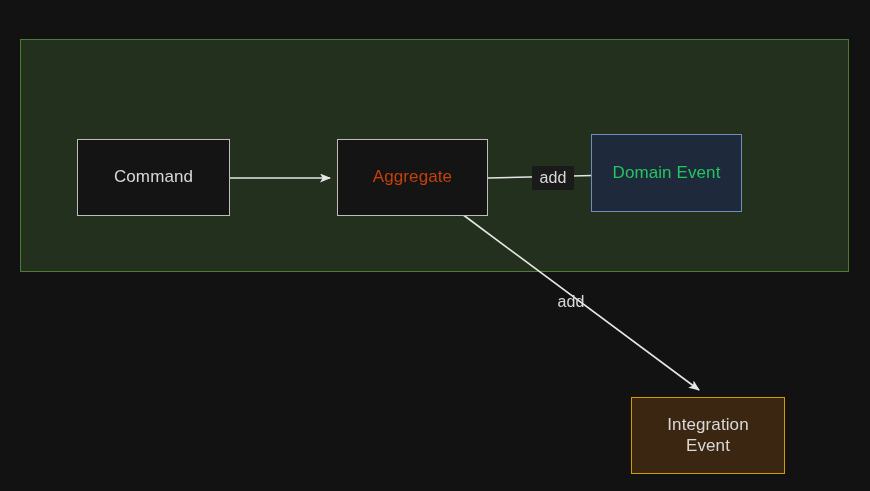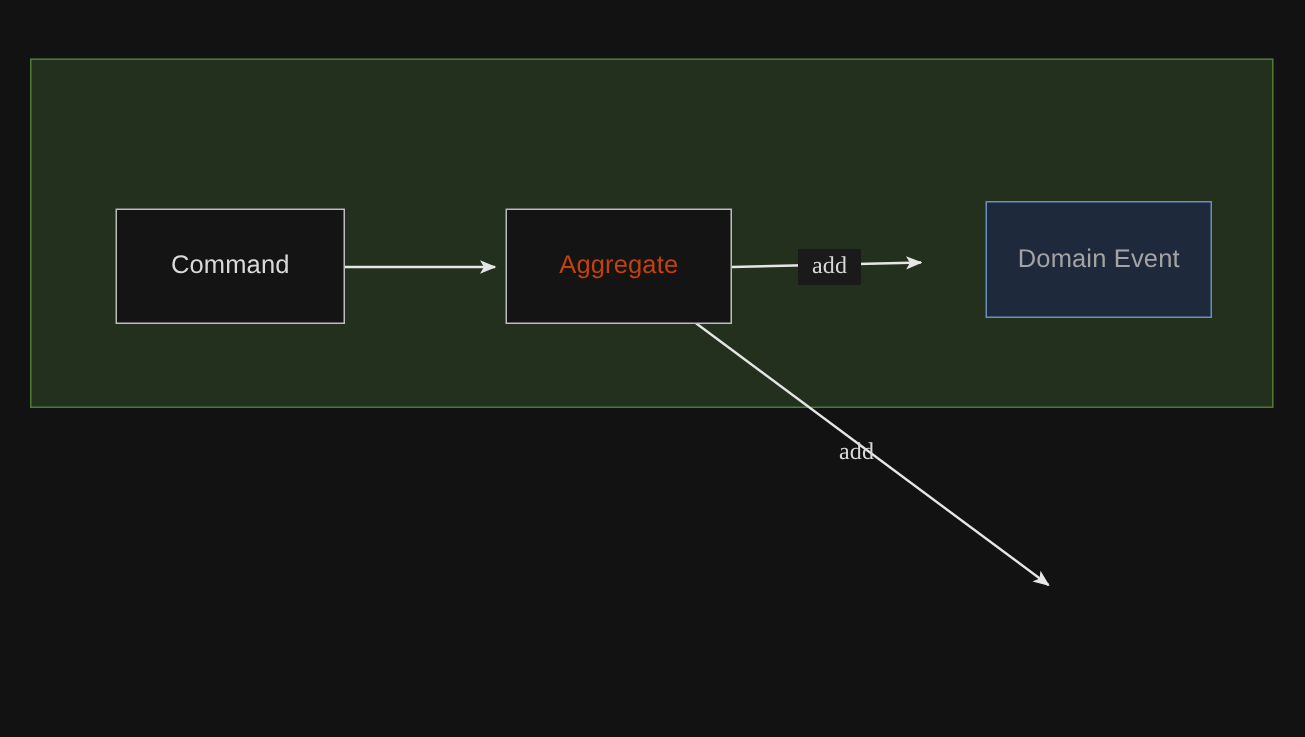--- a/index.html
+++ b/index.html
@@ -42,21 +42,20 @@
     display: block;
     white-space: pre-line;
   }
   .edge-label {
     position: absolute;
     display: flex;
     align-items: center;
     justify-content: center;
     white-space: nowrap;
     letter-spacing: 0.1px;
-    font-family: Liberation Serif, serif;
   }
   
   #group-bounded-context {
     position: absolute;
     box-sizing: border-box;
   }
 </style>
 </head>
 <body style="background: rgb(18, 18, 18);">
 
@@ -85,22 +84,26 @@
   </svg>
 
   <div class="node" id="node-command" style="left: 77px; top: 139px; width: 153px; height: 77px; background: rgb(20, 20, 20); border: 1.6px solid rgb(189, 189, 189); color: rgb(217, 217, 217); font-size: 17px;">
     <span class="node-label">Command</span>
   </div>
 
   <div class="node" id="node-aggregate" style="left: 337px; top: 139px; width: 151px; height: 77px; background: rgb(20, 20, 20); border: 1.6px solid rgb(189, 189, 189); color: #c2410c; font-size: 17px;">
     <span class="node-label">Aggregate</span>
   </div>
 
-  <div class="node" id="node-domain-event" style="left: 657px; top: 134px; width: 151px; height: 78px; background: rgb(30, 42, 60); border: 1.6px solid rgb(108, 142, 191); color: #a3a3a3; font-size: 17px;">
+  <div class="node" id="node-domain-event" style="left: 591px; top: 134px; width: 151px; height: 78px; background: rgb(30, 42, 60); border: 1.6px solid rgb(108, 142, 191); color: #22c55e; font-size: 17px;">
     <span class="node-label">Domain Event</span>
   </div>
 
+  <div class="node" id="node-integration-event" style="left: 631px; top: 397px; width: 154px; height: 77px; background: rgb(59, 38, 17); border: 1.6px solid rgb(215, 155, 0); color: rgb(217, 217, 217); font-size: 17px;">
+    <span class="node-label">Integration
+Event</span>
+  </div>
 
   <div class="edge-label" id="label-add-domain" style="left: 532px; top: 166px; width: 42px; height: 24px; color: rgb(217, 217, 217); background: rgb(26, 26, 26); font-size: 16px;">add</div>
 
   <div class="edge-label" id="label-add-integration" style="left: 550px; top: 290px; width: 42px; height: 24px; color: rgb(217, 217, 217); background: transparent; font-size: 16px;">add</div>
 
 </div>
 
 </body></html>

